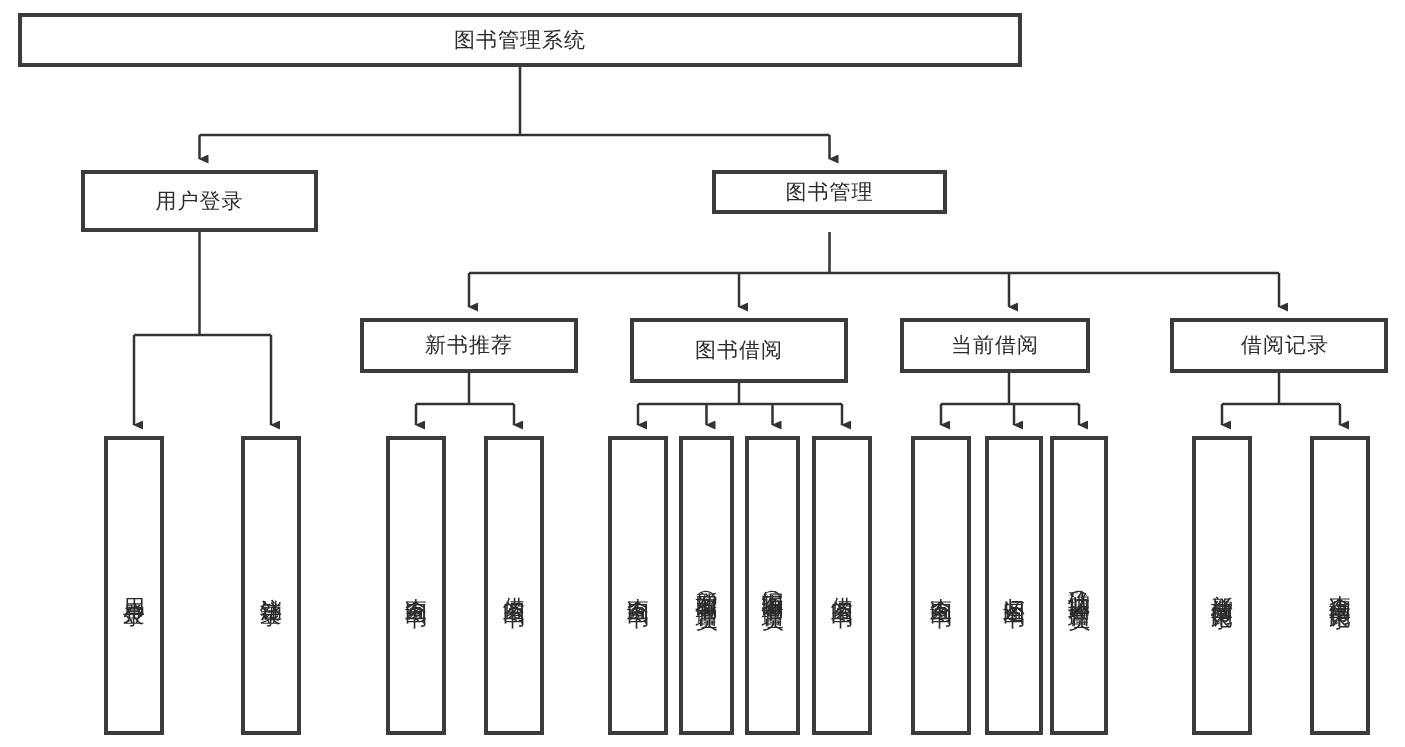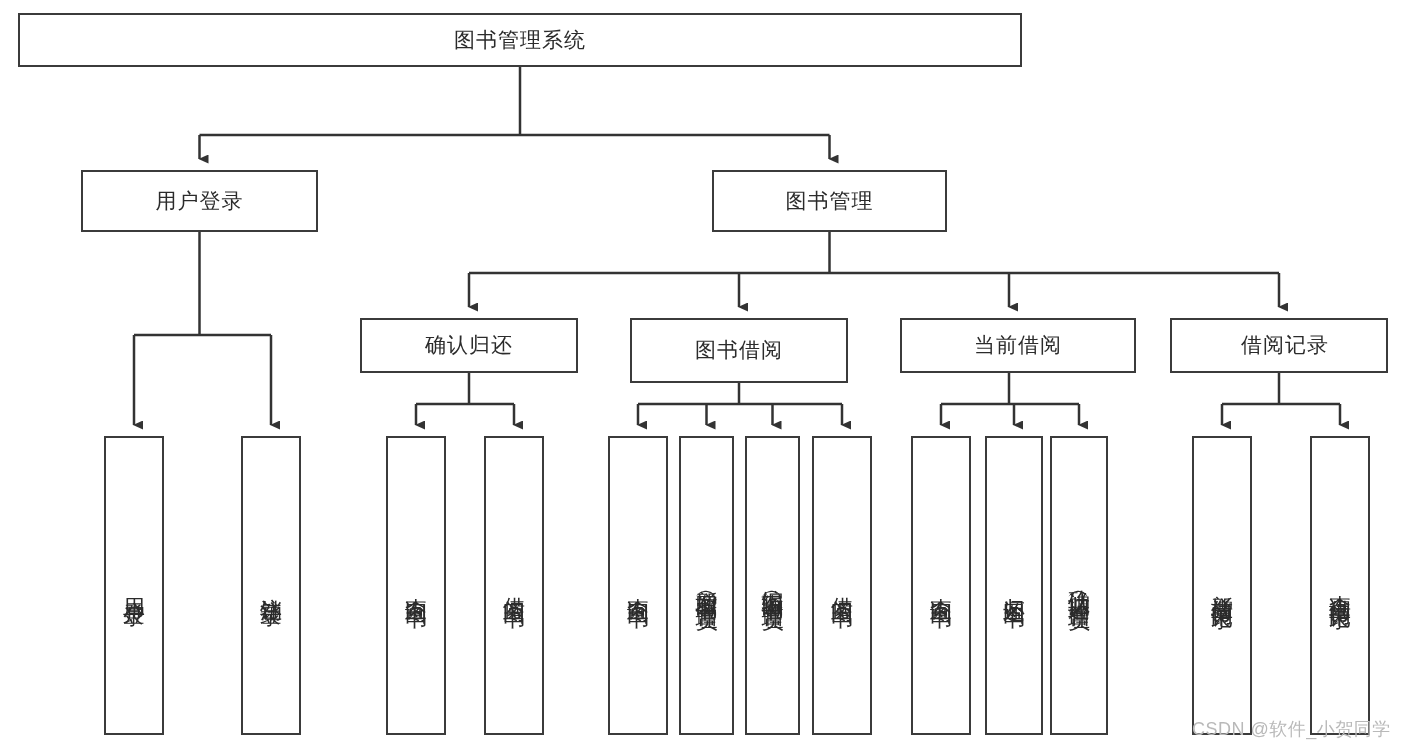--- a/index.html
+++ b/index.html
@@ -25,21 +25,21 @@
     left: 0;
     top: 0;
     width: 1405px;
     height: 747px;
     pointer-events: none;
   }
   .node {
     position: absolute;
     box-sizing: border-box;
     background: #ffffff;
-    border: 2px solid #a21caf;
+    border: 4px solid #a21caf;
     display: flex;
     align-items: center;
     justify-content: center;
     overflow: hidden;
   }
   .node-label {
     color: #2b2b2b;
     line-height: 1.18;
     letter-spacing: 1px;
     text-align: center;
@@ -115,30 +115,30 @@
       </g>
   </svg>
 
   <div id="node-layer">
       <div class="node horizontal" style="left: 18px; top: 13px; width: 1004px; height: 54px; border-color: rgb(59, 59, 59); background: rgb(255, 255, 255);">
         <span class="node-label" style="color: rgb(43, 43, 43);">图书管理系统</span>
       </div>
       <div class="node horizontal" style="left: 81px; top: 170px; width: 237px; height: 62px; border-color: rgb(59, 59, 59); background: rgb(255, 255, 255);">
         <span class="node-label" style="color: rgb(43, 43, 43);">用户登录</span>
       </div>
-      <div class="node horizontal" style="left: 712px; top: 170px; width: 235px; height: 62px; border-color: rgb(59, 59, 59); background: rgb(255, 255, 255);">
+      <div class="node horizontal" style="left: 712px; top: 170px; width: 235px; height: 44px; border-color: rgb(59, 59, 59); background: rgb(255, 255, 255);">
         <span class="node-label" style="color: rgb(43, 43, 43);">图书管理</span>
       </div>
       <div class="node horizontal" style="left: 360px; top: 318px; width: 218px; height: 55px; border-color: rgb(59, 59, 59); background: rgb(255, 255, 255);">
-        <span class="node-label" style="color: rgb(43, 43, 43);">确认归还</span>
+        <span class="node-label" style="color: rgb(43, 43, 43);">新书推荐</span>
       </div>
       <div class="node horizontal" style="left: 630px; top: 318px; width: 218px; height: 65px; border-color: rgb(59, 59, 59); background: rgb(255, 255, 255);">
         <span class="node-label" style="color: rgb(43, 43, 43);">图书借阅</span>
       </div>
-      <div class="node horizontal" style="left: 900px; top: 318px; width: 236px; height: 55px; border-color: rgb(59, 59, 59); background: rgb(255, 255, 255);">
+      <div class="node horizontal" style="left: 900px; top: 318px; width: 190px; height: 55px; border-color: rgb(59, 59, 59); background: rgb(255, 255, 255);">
         <span class="node-label" style="color: rgb(43, 43, 43);">当前借阅</span>
       </div>
       <div class="node horizontal" style="left: 1170px; top: 318px; width: 218px; height: 55px; border-color: rgb(59, 59, 59); background: rgb(255, 255, 255); padding-left: 12px;">
         <span class="node-label" style="color: rgb(43, 43, 43);">借阅记录</span>
       </div>
       <div class="node vertical" style="left: 104px; top: 436px; width: 60px; height: 299px; border-color: rgb(59, 59, 59); background: rgb(255, 255, 255);">
         <span class="node-label" style="color: rgb(43, 43, 43);">用户登录</span>
       </div>
       <div class="node vertical" style="left: 241px; top: 436px; width: 60px; height: 299px; border-color: rgb(59, 59, 59); background: rgb(255, 255, 255);">
         <span class="node-label" style="color: rgb(43, 43, 43);">注销登录</span>
@@ -171,14 +171,13 @@
         <span class="node-label" style="color: rgb(43, 43, 43);">确认归还（管理员）</span>
       </div>
       <div class="node vertical" style="left: 1192px; top: 436px; width: 60px; height: 299px; border-color: rgb(59, 59, 59); background: rgb(255, 255, 255);">
         <span class="node-label" style="color: rgb(43, 43, 43);">新增借阅记录</span>
       </div>
       <div class="node vertical" style="left: 1310px; top: 436px; width: 60px; height: 299px; border-color: rgb(59, 59, 59); background: rgb(255, 255, 255);">
         <span class="node-label" style="color: rgb(43, 43, 43);">查询借阅记录</span>
       </div>
     </div>
 
-  <div class="watermark" style="left: 1192px; top: 717px; color: rgb(185, 185, 185);">CSDN @软件_小贺同学</div>
 </div>
 
 </body></html>

